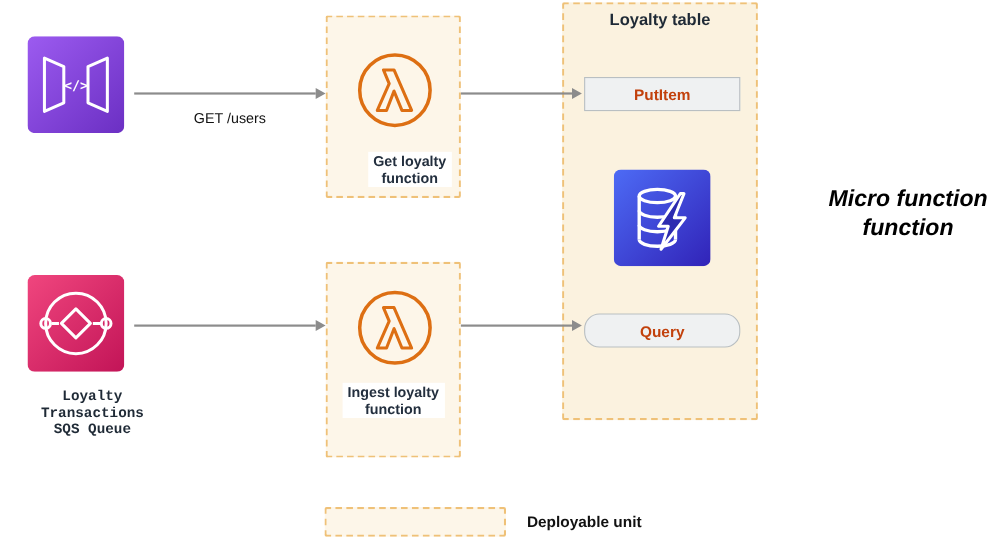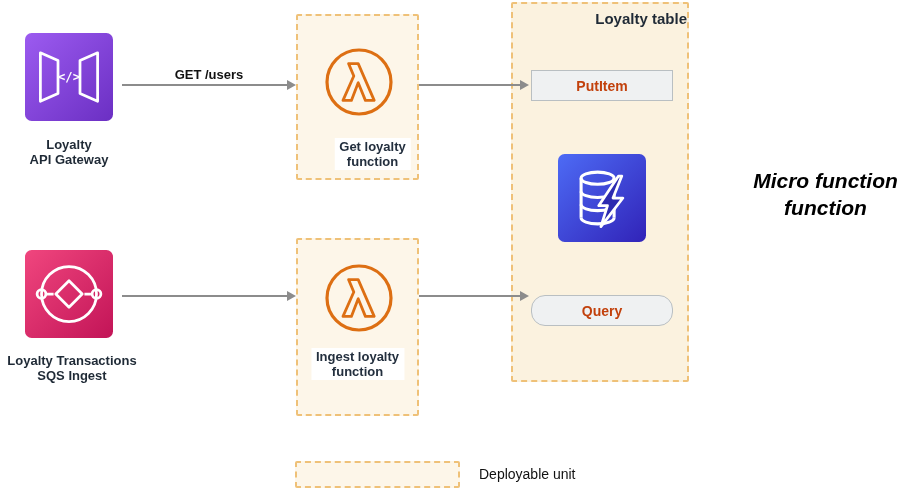--- a/index.html
+++ b/index.html
@@ -25,92 +25,88 @@
   }
   .dashed-box.big { background:#fbf2df; }
 
   .chip-label {
     position:absolute; left:50%; transform:translateX(-50%);
     background:#ffffff; padding:1px 5px; text-align:center;
     font-weight:700; font-size:13px; line-height:15px; white-space:nowrap;
   }
 
   .group-title {
-    position:absolute; top:6px; left:0; right:0; text-align:right;
+    position:absolute; top:6px; left:0; right:0; text-align:center;
     font-weight:700; font-size:15px; color:#1f2a36;
   }
 
   .action-box {
     position:absolute; left:18px; width:142px; height:31px;
     background:#eff1f2; border:1px solid #b9bfc2; box-sizing:border-box;
     display:flex; align-items:center; justify-content:center;
     font-weight:700; font-size:14px; color:#c2410c;
   }
 
   
   .arrow { position:absolute; height:2px; background:#8c8c8c; }
   .arrow::after {
     content:""; position:absolute; right:-9px; top:-4px; width:0; height:0;
     border-left:9px solid #8c8c8c; border-top:5px solid transparent;
     border-bottom:5px solid transparent;
   }
 
   .edge-label {
-    position:absolute; text-align:center; font-weight:700; font-size:13px;
-    color:#111111; white-space:nowrap;
+    position:absolute; text-align:center; font-weight:400; font-size:13px;
+    color:#111111; white-space:nowrap;margin-top:33px;
   }
 
   .main-title {
     position:absolute; text-align:center; font-weight:700; font-size:21px;
     line-height:27px; color:#000000;font-style:italic;
   }
 
   .legend-label {
-    position:absolute; font-weight:400; font-size:14px; color:#111111;
+    position:absolute; font-weight:700; font-size:14px; color:#111111;
   }
 </style>
 </head>
 <body>
 
 <div class="canvas">
 
   <svg class="icon-tile" style="left:25px;top:33px;" viewBox="0 0 80 80">
     <defs>
       <linearGradient id="gradPurple" x1="0" y1="0" x2="1" y2="1">
         <stop offset="0" stop-color="#9c5bf0"></stop>
           <stop offset="1" stop-color="#6b2fc3"></stop>
       </linearGradient>
     </defs>
     <rect x="0" y="0" width="80" height="80" rx="6" fill="url(#gradPurple)"></rect>
     <path d="M14 18 L30 25 L30 55 L14 62 Z" fill="none" stroke="#ffffff" stroke-width="2.5" stroke-linejoin="round"></path>
     <path d="M66 18 L50 25 L50 55 L66 62 Z" fill="none" stroke="#ffffff" stroke-width="2.5" stroke-linejoin="round"></path>
     <text x="40" y="44" text-anchor="middle" fill="#ffffff" font-size="11" font-weight="bold" font-family="DejaVu Sans Mono, monospace">&lt;/&gt;</text>
   </svg>
-  <div class="node-label" style="left:0px;top:137px;width:138px;">
-    <div>Loyalty</div>
-    <div>API Gateway</div>
-  </div>
 
   <svg class="icon-tile" style="left:25px;top:250px;" viewBox="0 0 80 80">
     <defs>
       <linearGradient id="gradPink" x1="0" y1="0" x2="1" y2="1">
         <stop offset="0" stop-color="#f0467e"></stop>
           <stop offset="1" stop-color="#c21457"></stop>
       </linearGradient>
     </defs>
     <rect x="0" y="0" width="80" height="80" rx="6" fill="url(#gradPink)"></rect>
     <circle cx="40" cy="40" r="25" fill="none" stroke="#ffffff" stroke-width="2.5"></circle>
     <circle cx="15" cy="40" r="4" fill="none" stroke="#ffffff" stroke-width="2.5"></circle>
     <circle cx="65" cy="40" r="4" fill="none" stroke="#ffffff" stroke-width="2.5"></circle>
     <path d="M40 28 L52 40 L40 52 L28 40 Z" fill="none" stroke="#ffffff" stroke-width="2.5" stroke-linejoin="round"></path>
     <path d="M20 40 H26 M54 40 H60" stroke="#ffffff" stroke-width="2.5"></path>
   </svg>
-  <div class="node-label" style="left:0px;top:353px;width:144px;">
+  <div class="node-label" style="left:12px;top:353px;width:144px;font-family:Liberation Mono, monospace;">
     <div>Loyalty Transactions</div>
-    <div>SQS Ingest</div>
+    <div>SQS Queue</div>
   </div>
 
   <div class="dashed-box" style="left:296px;top:14px;width:123px;height:166px;">
     <svg class="abs" style="left:21px;top:26px;width:80px;height:80px;" viewBox="0 0 100 100">
       <circle cx="50" cy="50" r="40" fill="none" stroke="#dd6f13" stroke-width="4"></circle>
       <path d="M37 27 L49 27 L69 73 L58 73 L49 51 L40.5 73 L30 73 L43.5 42.5 Z" fill="none" stroke="#dd6f13" stroke-width="3.5" stroke-linejoin="round"></path>
     </svg>
     <div class="chip-label" style="top:122px;margin-left:15px;">
       <div>Get loyalty</div>
       <div>function</div>
@@ -144,21 +140,21 @@
       </defs>
       <rect x="0" y="0" width="80" height="80" rx="6" fill="url(#gradBlue)"></rect>
       <ellipse cx="36" cy="22" rx="15" ry="5.5" fill="none" stroke="#ffffff" stroke-width="2.8"></ellipse>
       <path d="M21 22 V58 M51 22 V58" fill="none" stroke="#ffffff" stroke-width="2.8"></path>
       <path d="M21 34 A15 5.5 0 0 0 51 34" fill="none" stroke="#ffffff" stroke-width="2.8"></path>
       <path d="M21 46 A15 5.5 0 0 0 51 46" fill="none" stroke="#ffffff" stroke-width="2.8"></path>
       <path d="M21 58 A15 5.5 0 0 0 51 58" fill="none" stroke="#ffffff" stroke-width="2.8"></path>
       <polygon points="55,20 37,47 45,47 39,66 59,40 50,40 58,20" fill="#2d2bb0" stroke="#ffffff" stroke-width="2.5" stroke-linejoin="round"></polygon>
     </svg>
 
-    <div class="action-box" style="top:291px;border-radius:14px;">
+    <div class="action-box" style="top:281px;border-radius:14px;">
       <span>Query</span>
     </div>
   </div>
 
   <div class="arrow" style="left:122px;top:84px;width:165px;"></div>
   <div class="edge-label" style="left:149px;top:67px;width:120px;">GET /users</div>
 
   <div class="arrow" style="left:419px;top:84px;width:101px;"></div>
 
   <div class="arrow" style="left:122px;top:295px;width:165px;"></div>

